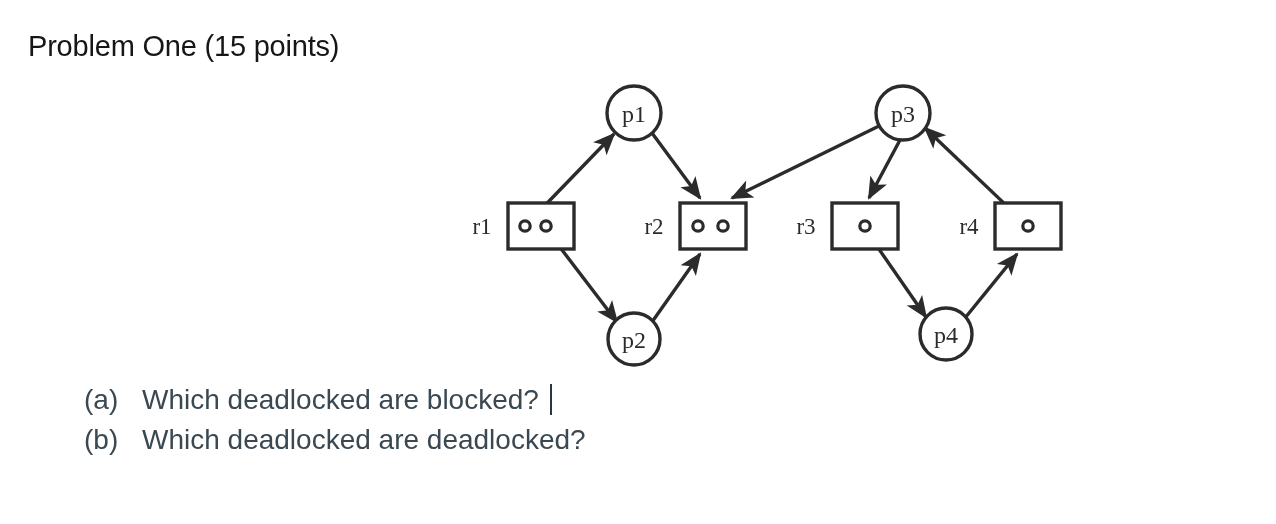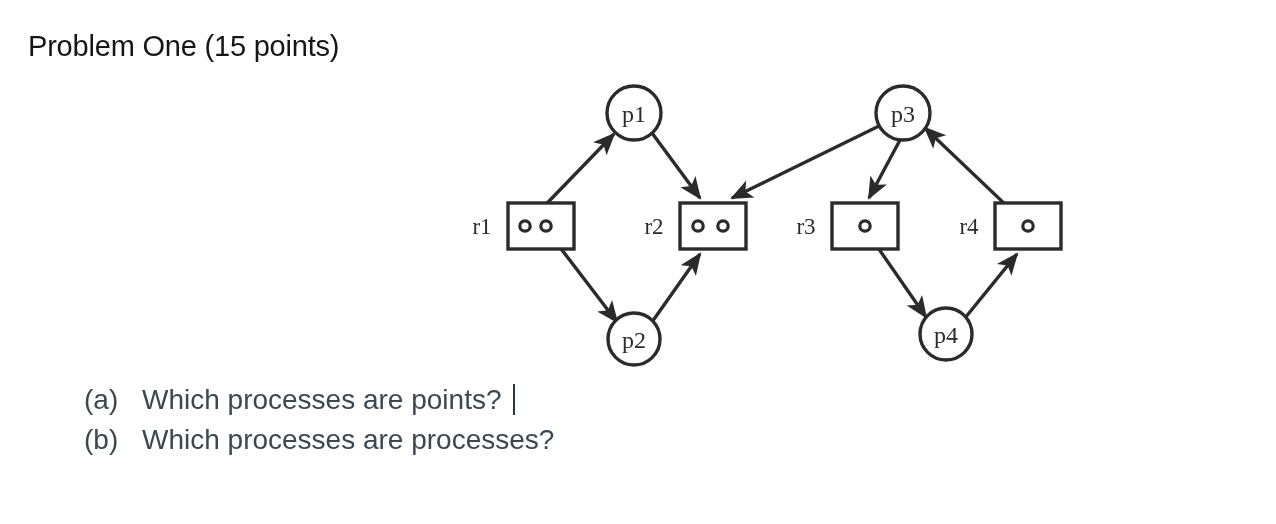--- a/index.html
+++ b/index.html
@@ -153,19 +153,19 @@
         <circle cx="486" cy="262" r="26" fill="#ffffff" stroke="#2b2b2b" stroke-width="3.4"></circle>
         <text x="486" y="271" font-size="24" fill="#2b2b2b" text-anchor="middle">p4</text>
       </g>
     </g>
   </svg>
 </div>
 
 <div id="questions">
   <div class="question-row">
     <span class="q-marker">(a)</span>
-    <span class="q-text"><span>Which processes are points?</span><span class="caret"></span></span>
+    <span class="q-text"><span>Which deadlocked are blocked?</span><span class="caret"></span></span>
   </div>
   <div class="question-row">
     <span class="q-marker">(b)</span>
-    <span class="q-text">Which processes are processes?</span>
+    <span class="q-text">Which deadlocked are deadlocked?</span>
   </div>
 </div>
 
 </body></html>

